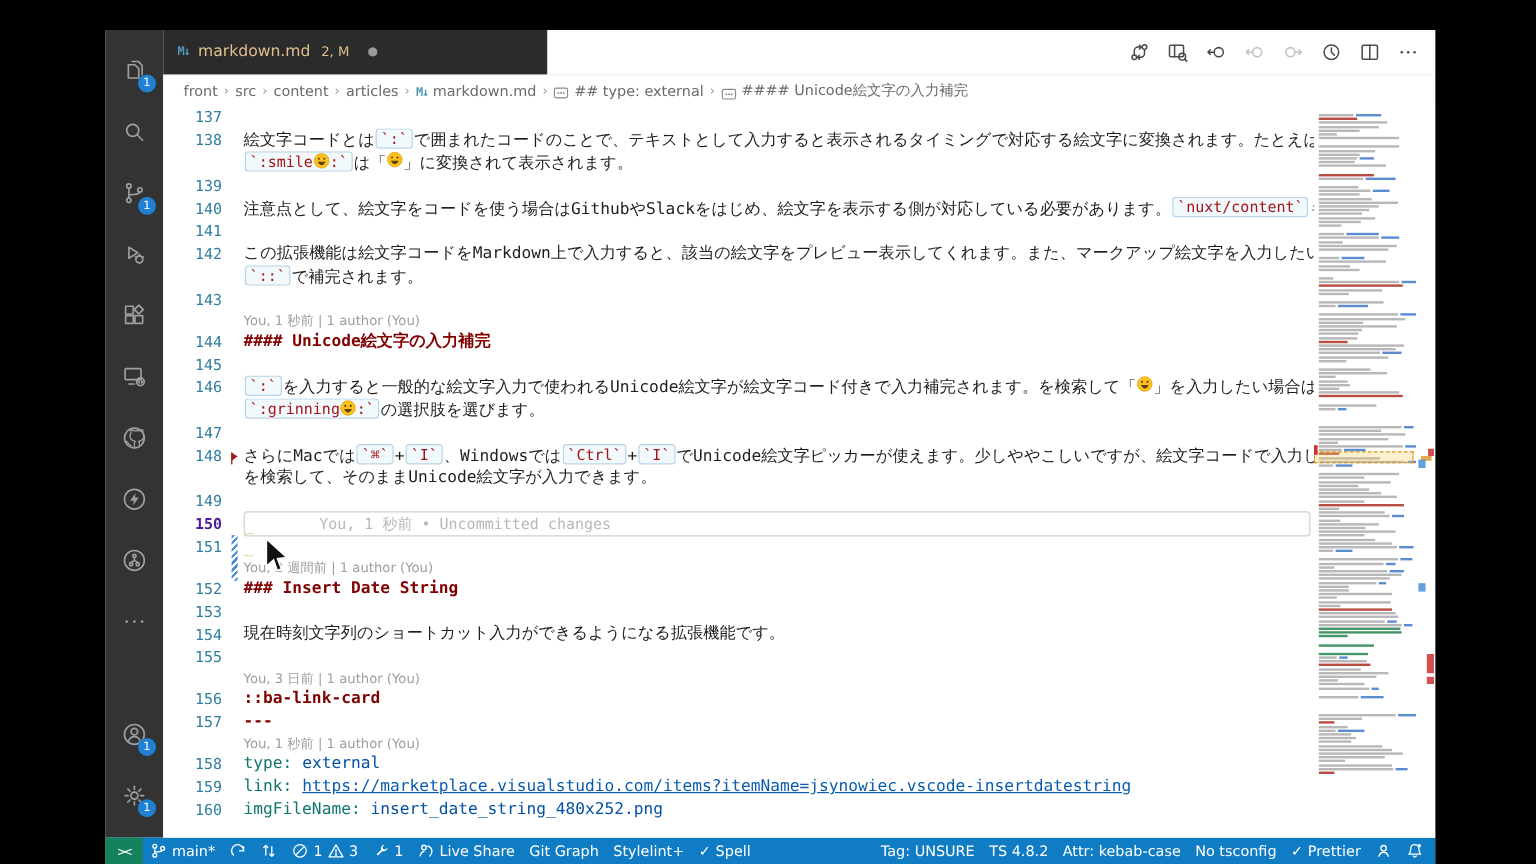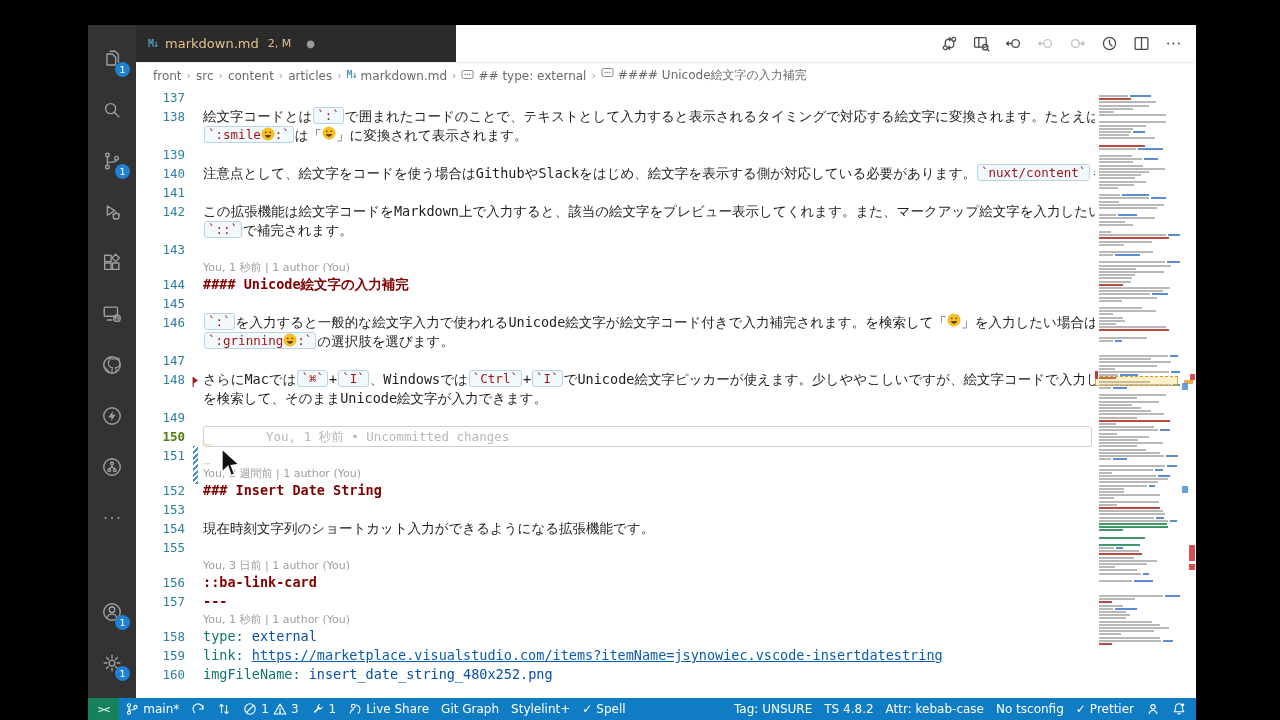--- a/index.html
+++ b/index.html
@@ -32,30 +32,30 @@
   .tab-label { color:#e2c08d; font-size:13px; }
   .tab-dec { color:#e2c08d; font-size:11px; margin-left:2px; }
   .tab-dot { color:#9a9a9a; font-size:10px; margin-left:8px; }
   .editor-actions { margin-left:auto; display:flex; align-items:center; gap:15px;
     padding-right:14px; }
   .ea { display:flex; align-items:center; cursor:pointer; }
 
   .breadcrumbs { height:25px; display:flex; align-items:center; gap:5px; padding-left:17px;
     font-size:12px; color:#6a6a6a; background:#fff; flex:none; white-space:nowrap; overflow:hidden; }
   .bc-sep { color:#9a9a9a; font-size:11px; }
-  .bc-item { display:flex; align-items:flex-start; gap:4px; cursor:pointer; }
+  .bc-item { display:flex; align-items:flex-end; gap:4px; cursor:pointer; }
 
   
   .editor { position:relative; flex:1; background:#fff; overflow:hidden; }
   .rows { position:absolute; left:0; top:0; width:959px; }
   .row { display:flex; height:19px; align-items:center; }
   .gutter { width:67px; flex:none; position:relative; height:19px; }
   .lnum { position:absolute; right:18px; top:0; line-height:19px; font-size:12.5px;
     color:#2f7f9f; font-family:"DejaVu Sans Mono",monospace;margin-left:24px; }
-  .lnum.cur { color:#4d7c0f; font-weight:bold;text-align:right; }
+  .lnum.cur { color:#4c1d95; font-weight:bold;text-align:right; }
   .flagmark { position:absolute; right:4px; top:3px; }
   .rowtext { flex:1; height:19px; line-height:19px; white-space:pre; overflow:hidden;
     font-size:13.5px; color:#1e1e1e; position:relative;
     font-family:"DejaVu Sans Mono","DejaVu Sans",monospace; }
   .curbox { border:1px solid #cfcfcf; border-radius:3px; margin-right:3px; height:21px;
     line-height:19px; margin-top:-1px; }
   .codebox { display:inline-block; border:1px solid #b9d4e8; background:#f2f9fd;
     border-radius:3px; padding:0 3px; color:#a31515; font-size:12.5px; line-height:15px;
     margin:0 1px; vertical-align:1px; }
   .codebox svg { vertical-align:-2px; }

